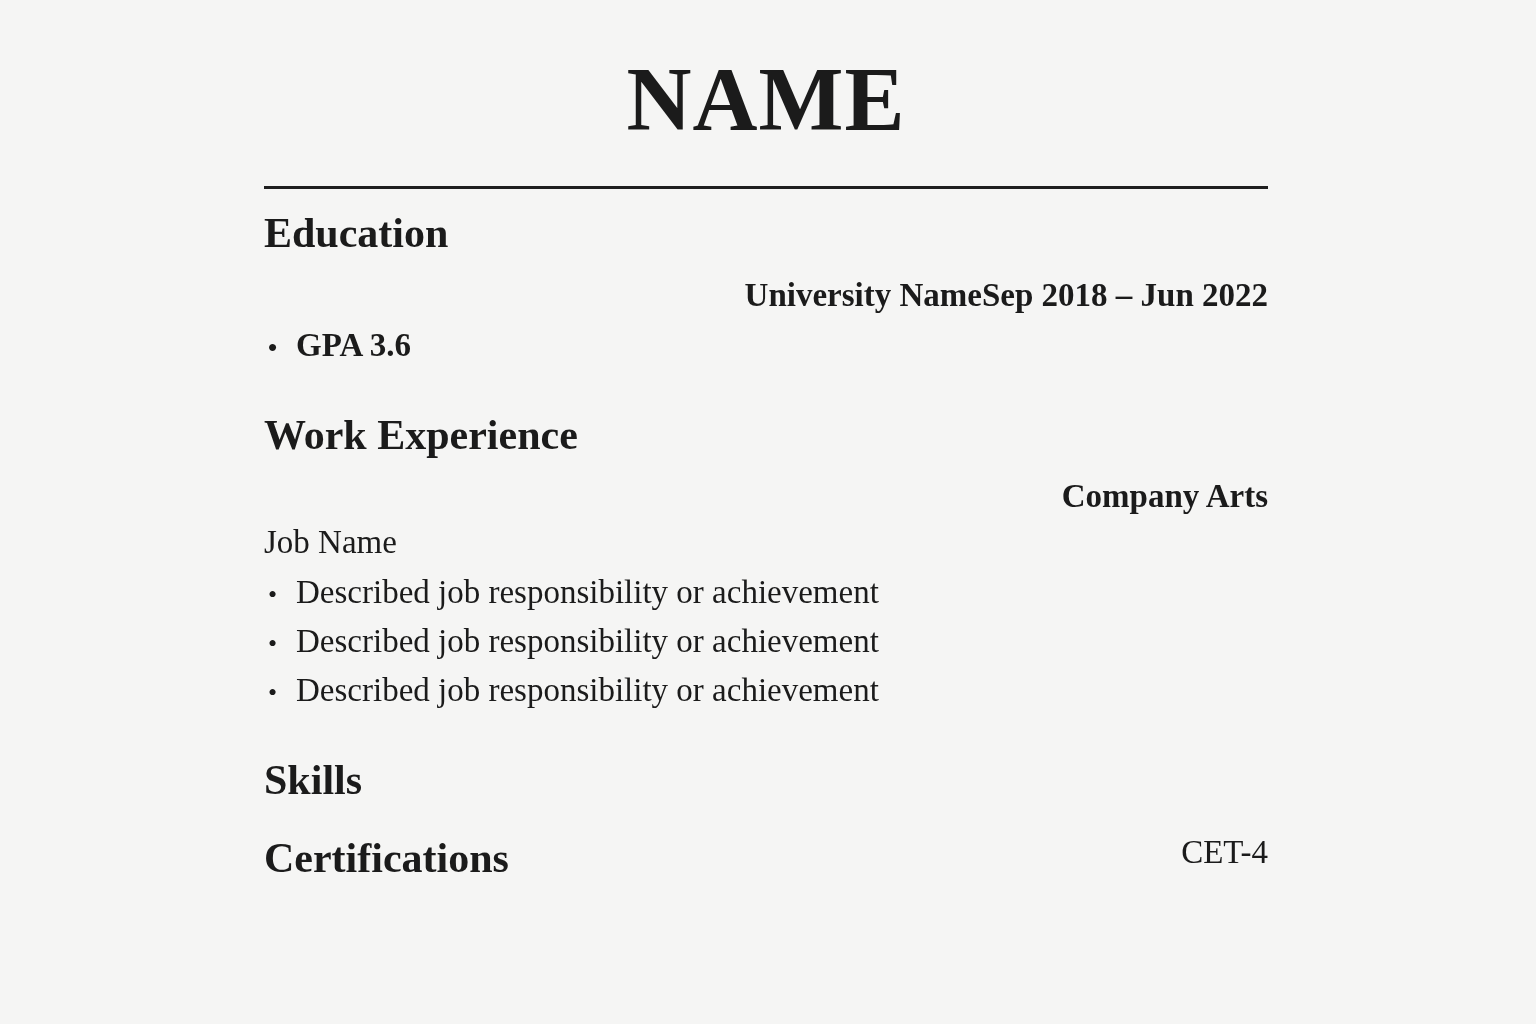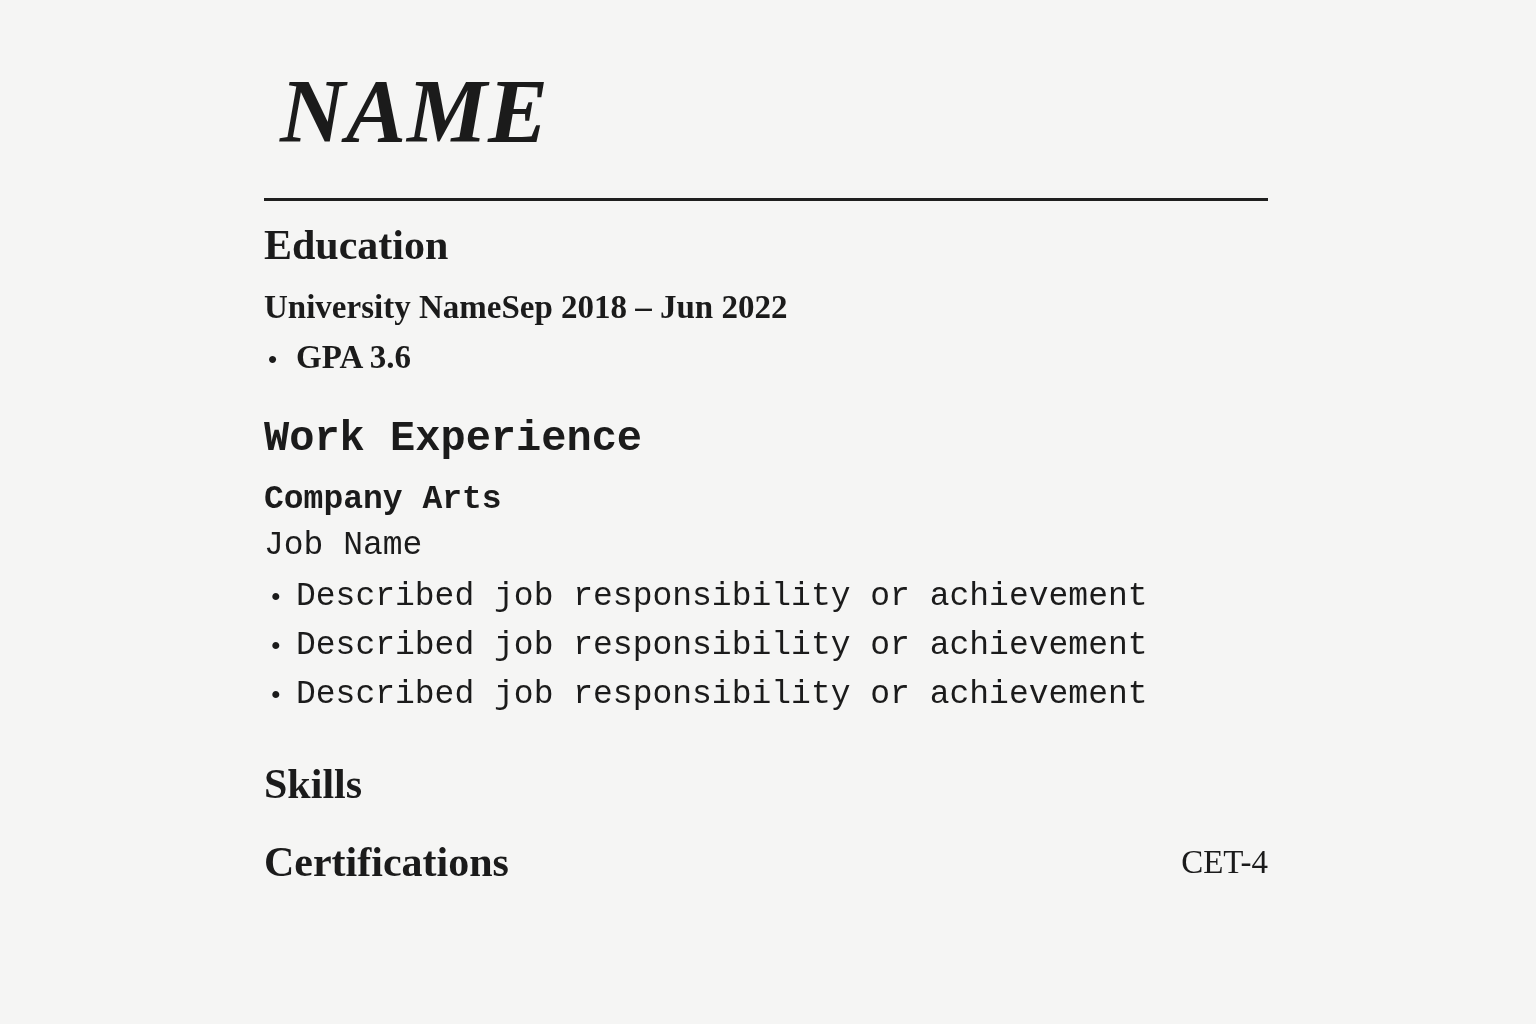--- a/index.html
+++ b/index.html
@@ -14,48 +14,47 @@
     color: #1b1b1b;
     font-family: "Liberation Serif", "DejaVu Serif", serif;
     overflow: hidden;
   }
   .resume {
     padding: 46px 268px 0 264px;
     width: 100%;
     height: 100%;
   }
   .name-title {
-    margin: 16px;
-    text-align: left;
+    margin: 4px;
+    text-align: center;
     font-size: 90px;
     font-weight: 700;
     line-height: 1.1;
     letter-spacing: 1px;
-    font-style: italic;
   }
   .rule {
     border: none;
     border-top: 3px solid #1f1f1f;
     margin: 37px 0 0 0;
   }
   .section { margin-top: 0; }
   .section-education { margin-top: 20px; }
-  .section-work { margin-top: 32px; font-family: Liberation Mono, monospace; }
+  .section-work { margin-top: 40px; }
   .section-skills { margin-top: 40px; }
   .section-certifications { margin-top: 28px; }
   .section-heading {
     margin: 0;
     font-size: 42px;
     font-weight: 700;
     line-height: 1.18;
   }
   .entry-row {
     margin-top: 13px;
     display: flex;
-    justify-content: flex-start;
+    justify-content: flex-end;
     align-items: baseline;
     font-size: 33px;
     line-height: 46px;
     font-weight: 700;
   }
   .entry-sub {
     font-size: 33px;
     line-height: 46px;
     font-weight: 400;
   }
@@ -79,21 +78,21 @@
   }
   .bullets-bold .bullet-item { font-weight: 700; }
   .inline-list {
     font-size: 33px;
     line-height: 46px;
     font-weight: 400;
   }
   .heading-row {
     display: flex;
     justify-content: space-between;
-    align-items: center;
+    align-items: flex-start;
   }
   .cert-value {
     font-size: 33px;
     font-weight: 400;
   }
 </style>
 </head>
 <body>
 
 <div class="resume">

